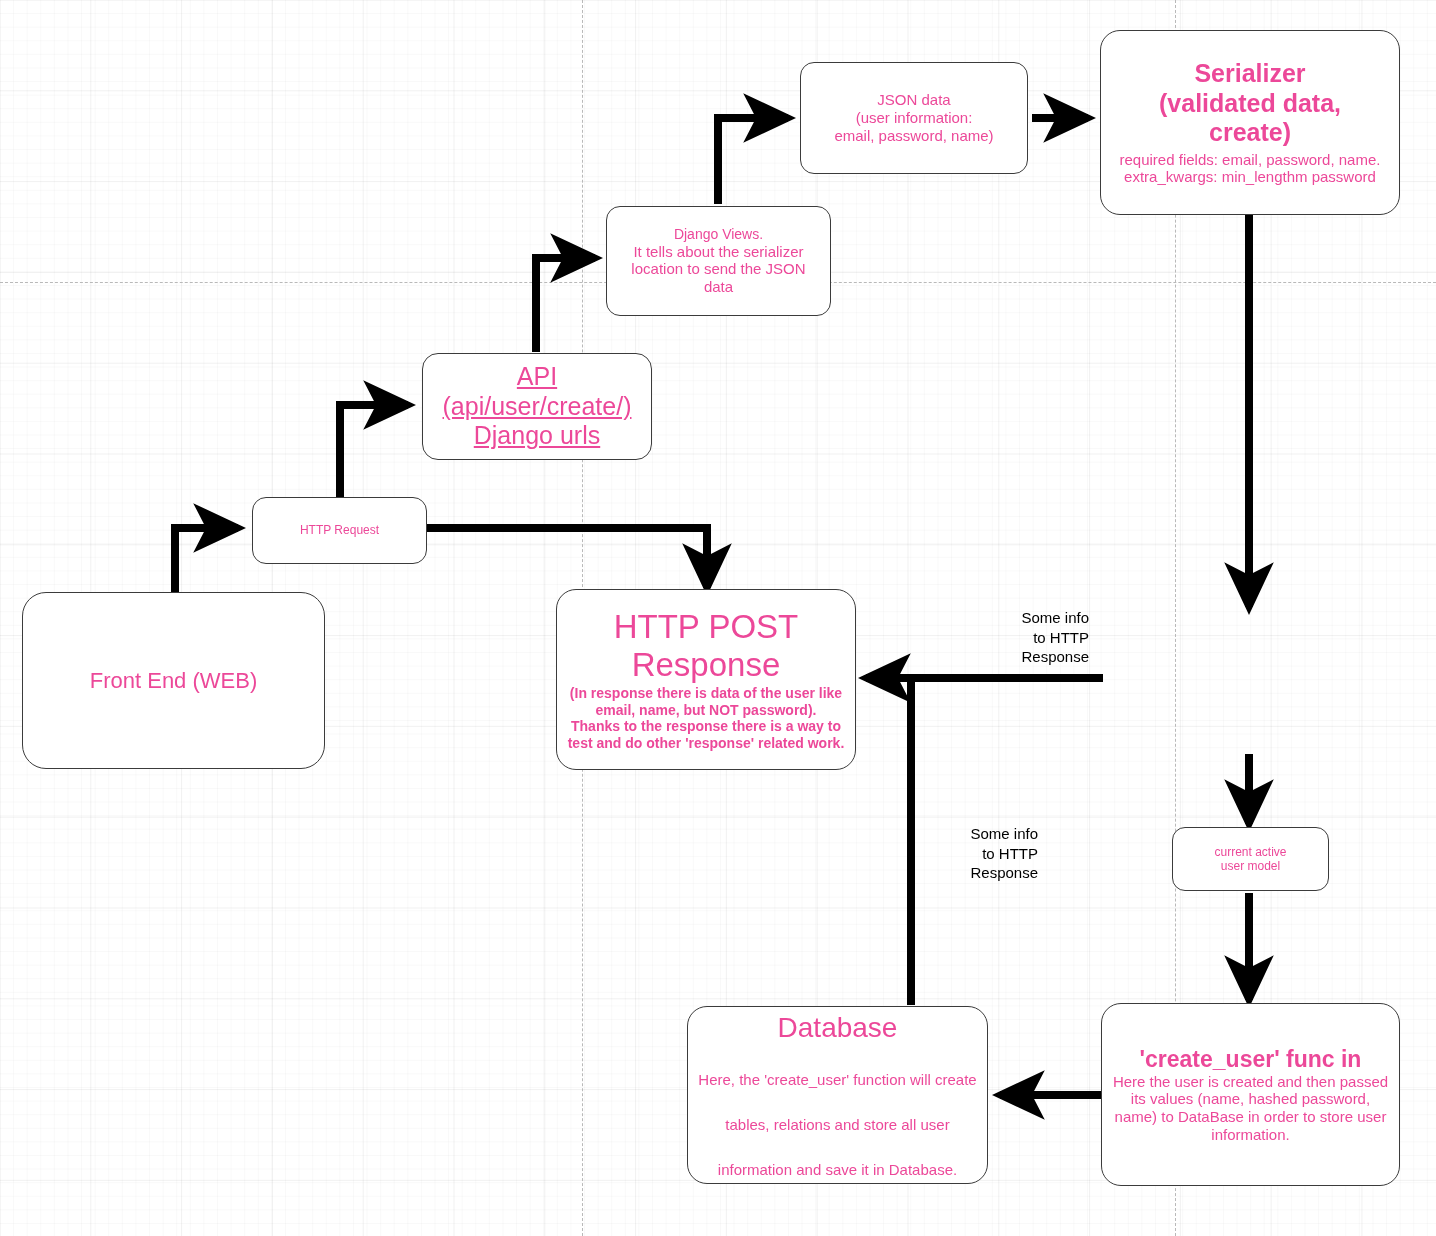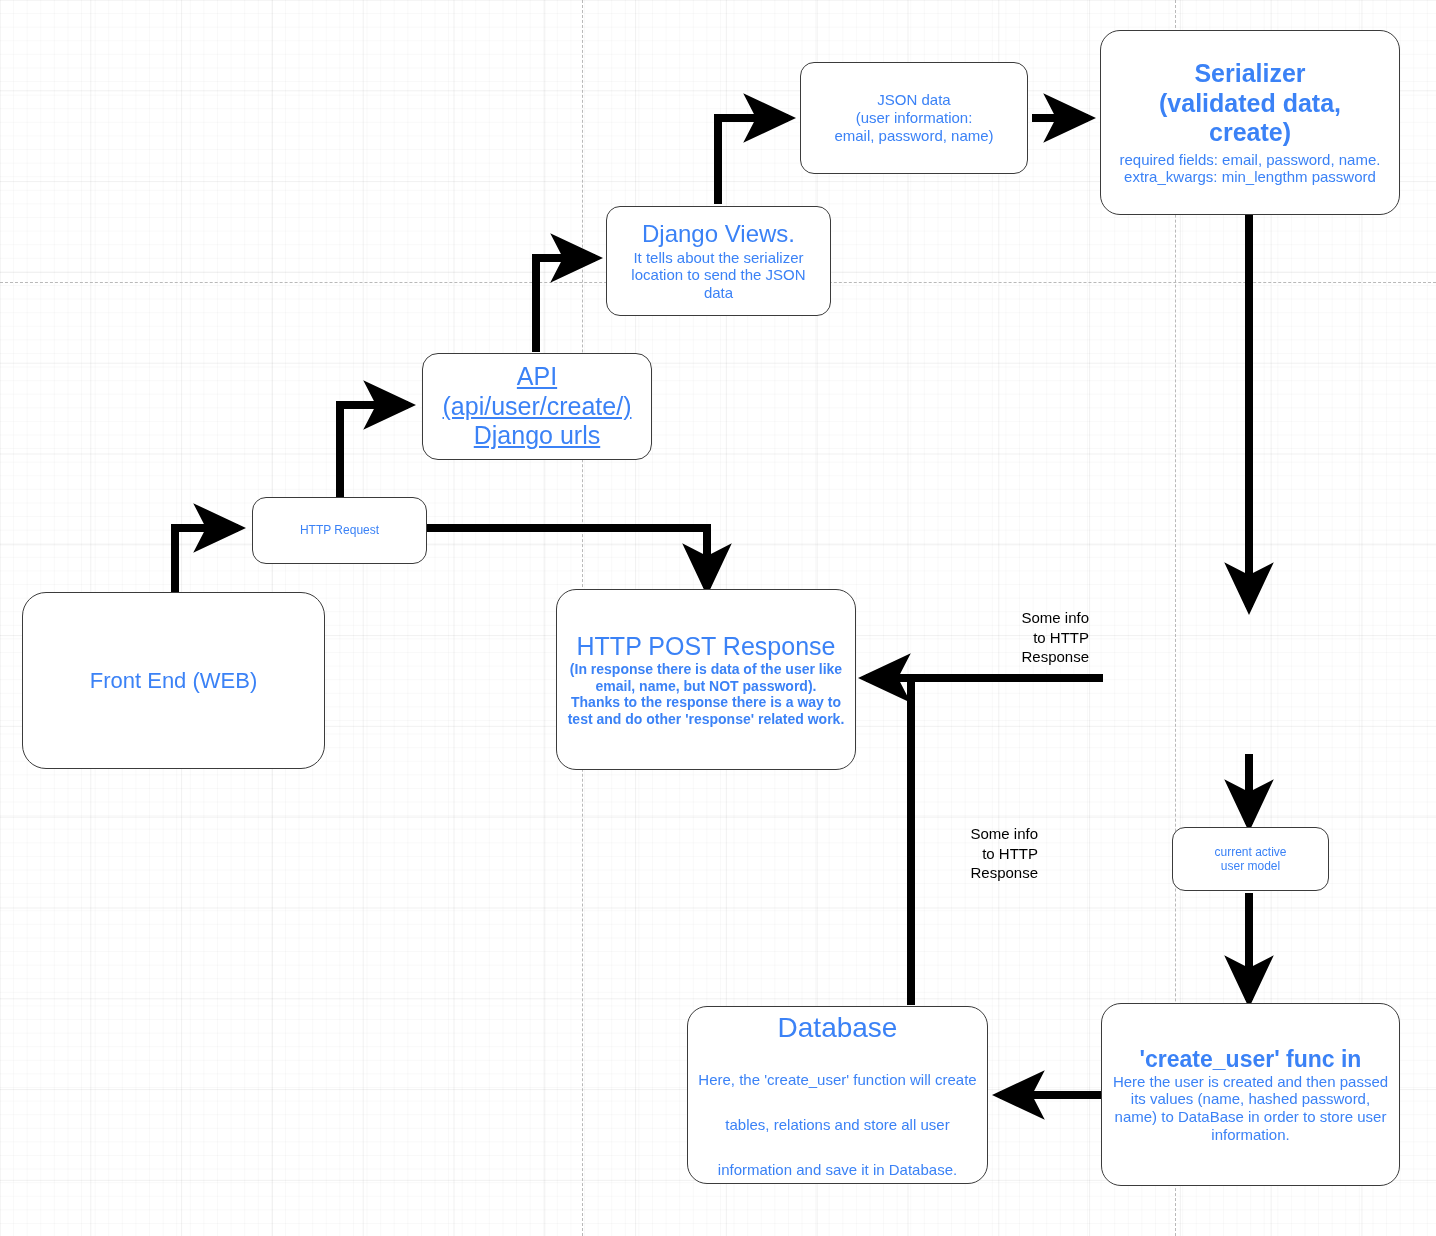--- a/index.html
+++ b/index.html
@@ -33,30 +33,30 @@
     position:absolute;
     box-sizing:border-box;
     background:#ffffff;
     border:1.6px solid #3b3b3b;
     border-radius:18px;
     display:flex;
     flex-direction:column;
     align-items:center;
     justify-content:center;
     text-align:center;
-    color:#3b82f6;
+    color:#ec4899;
     padding:4px 8px;
     line-height:1.18;
   }
   .title{display:block;width:100%;}
   .sub{display:block;width:100%;}
 
   
   .t-xl{font-size:25px;font-weight:400;}
-  .t-lg{font-size:24px;font-weight:400;}
+  .t-lg{font-size:14px;font-weight:400;}
   .t-md{font-size:12px;font-weight:400;}
   .t-sm{font-size:15px;font-weight:400;}
   .t-xs{font-size:14px;font-weight:700;}
   .b-xl{font-size:25px;font-weight:700;}
   .b-lg{font-size:23px;font-weight:700;}
 
   .edge-label{
     position:absolute;
     font-size:15px;
     color:#000000;
@@ -138,21 +138,21 @@
 
   <div class="node" style="left:252px;top:497px;width:175px;height:67px;border-radius:14px;">
     <span class="title t-md">HTTP Request</span>
   </div>
 
   <div class="node" style="left:22px;top:592px;width:303px;height:177px;border-radius:24px;">
     <span class="title t-xl" style="font-size:22px;">Front End (WEB)</span>
   </div>
 
   <div class="node" style="left:556px;top:589px;width:300px;height:181px;border-radius:20px;">
-    <span class="title t-xl" style="font-size:25px;">HTTP POST Response</span>
+    <span class="title t-xl" style="font-size:33px;">HTTP POST Response</span>
     <span class="sub t-xs">(In response there is data of the user like</span>
     <span class="sub t-xs">email, name, but NOT password).</span>
     <span class="sub t-xs">Thanks to the response there is a way to</span>
     <span class="sub t-xs">test and do other 'response' related work.</span>
   </div>
 
 
   <div class="node" style="left:1172px;top:827px;width:157px;height:64px;border-radius:13px;">
     <span class="title t-md">current active</span>
     <span class="title t-md">user model</span>

